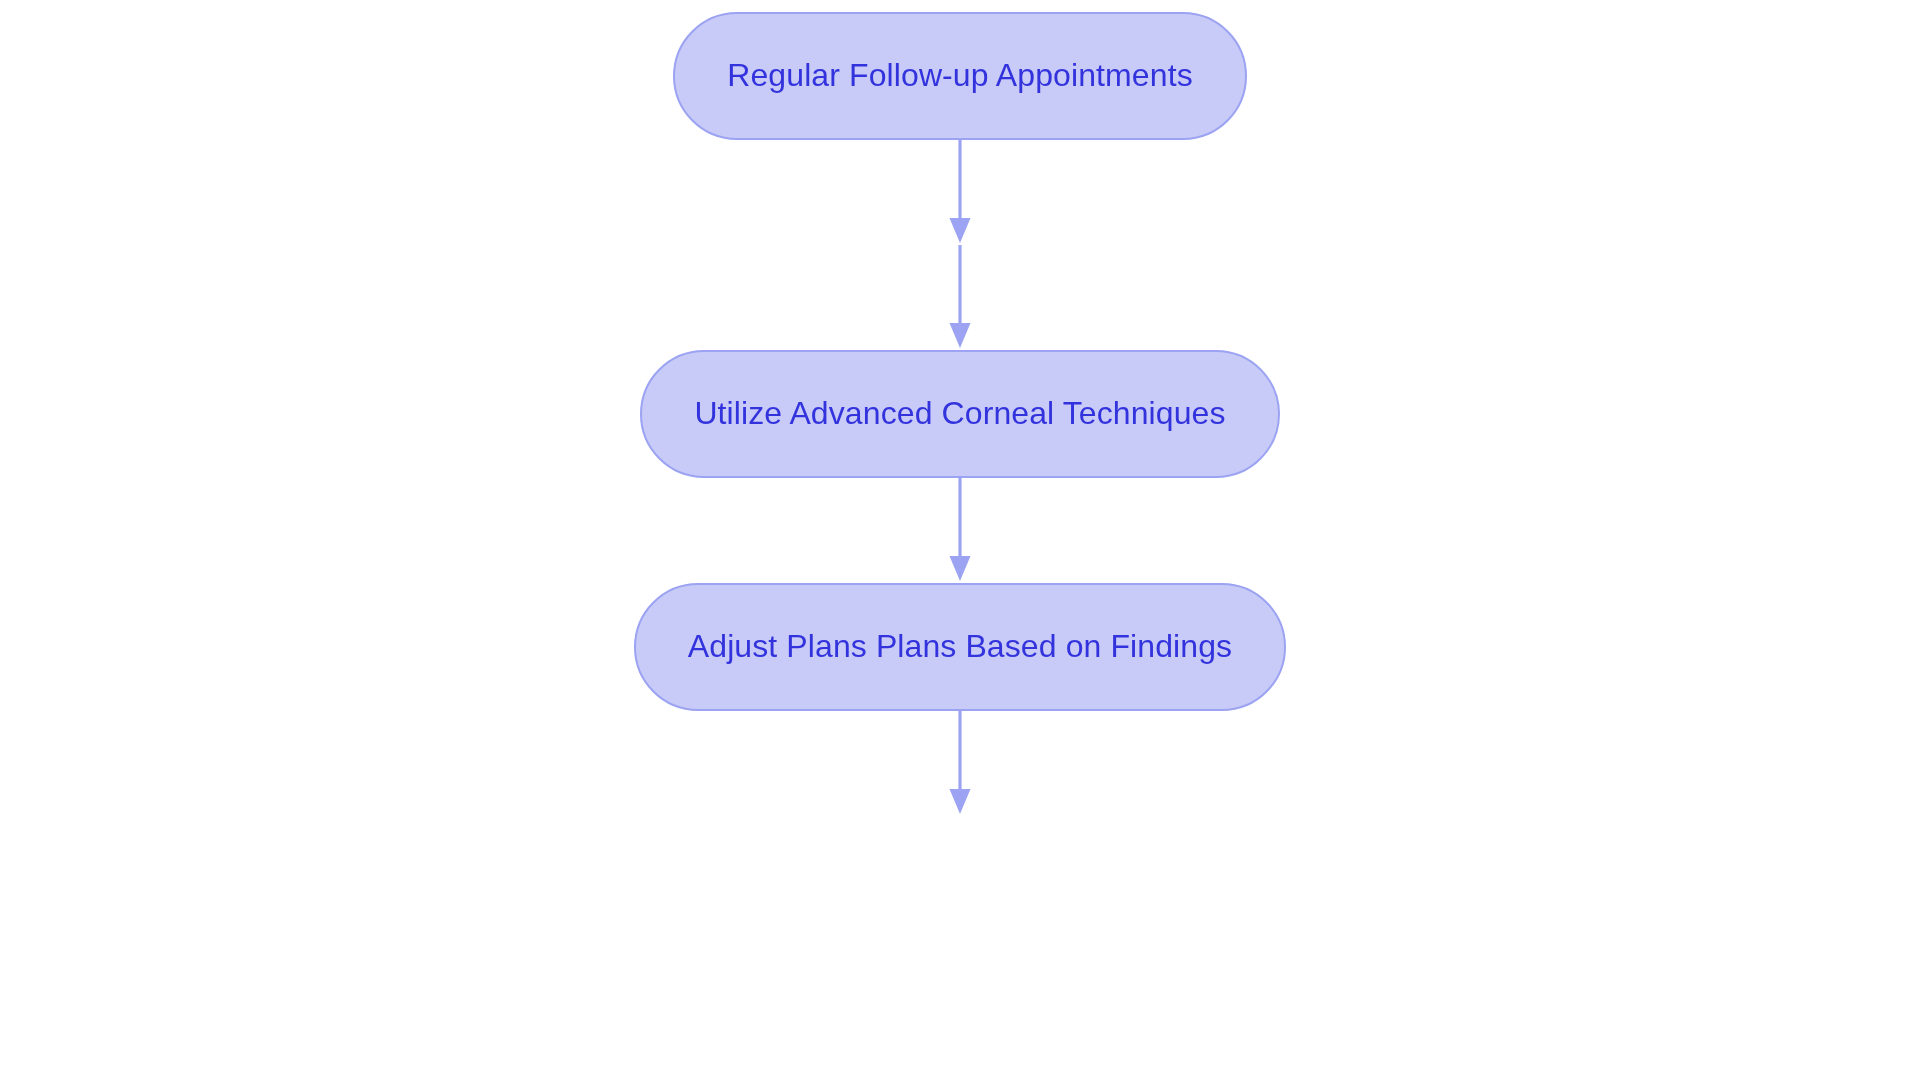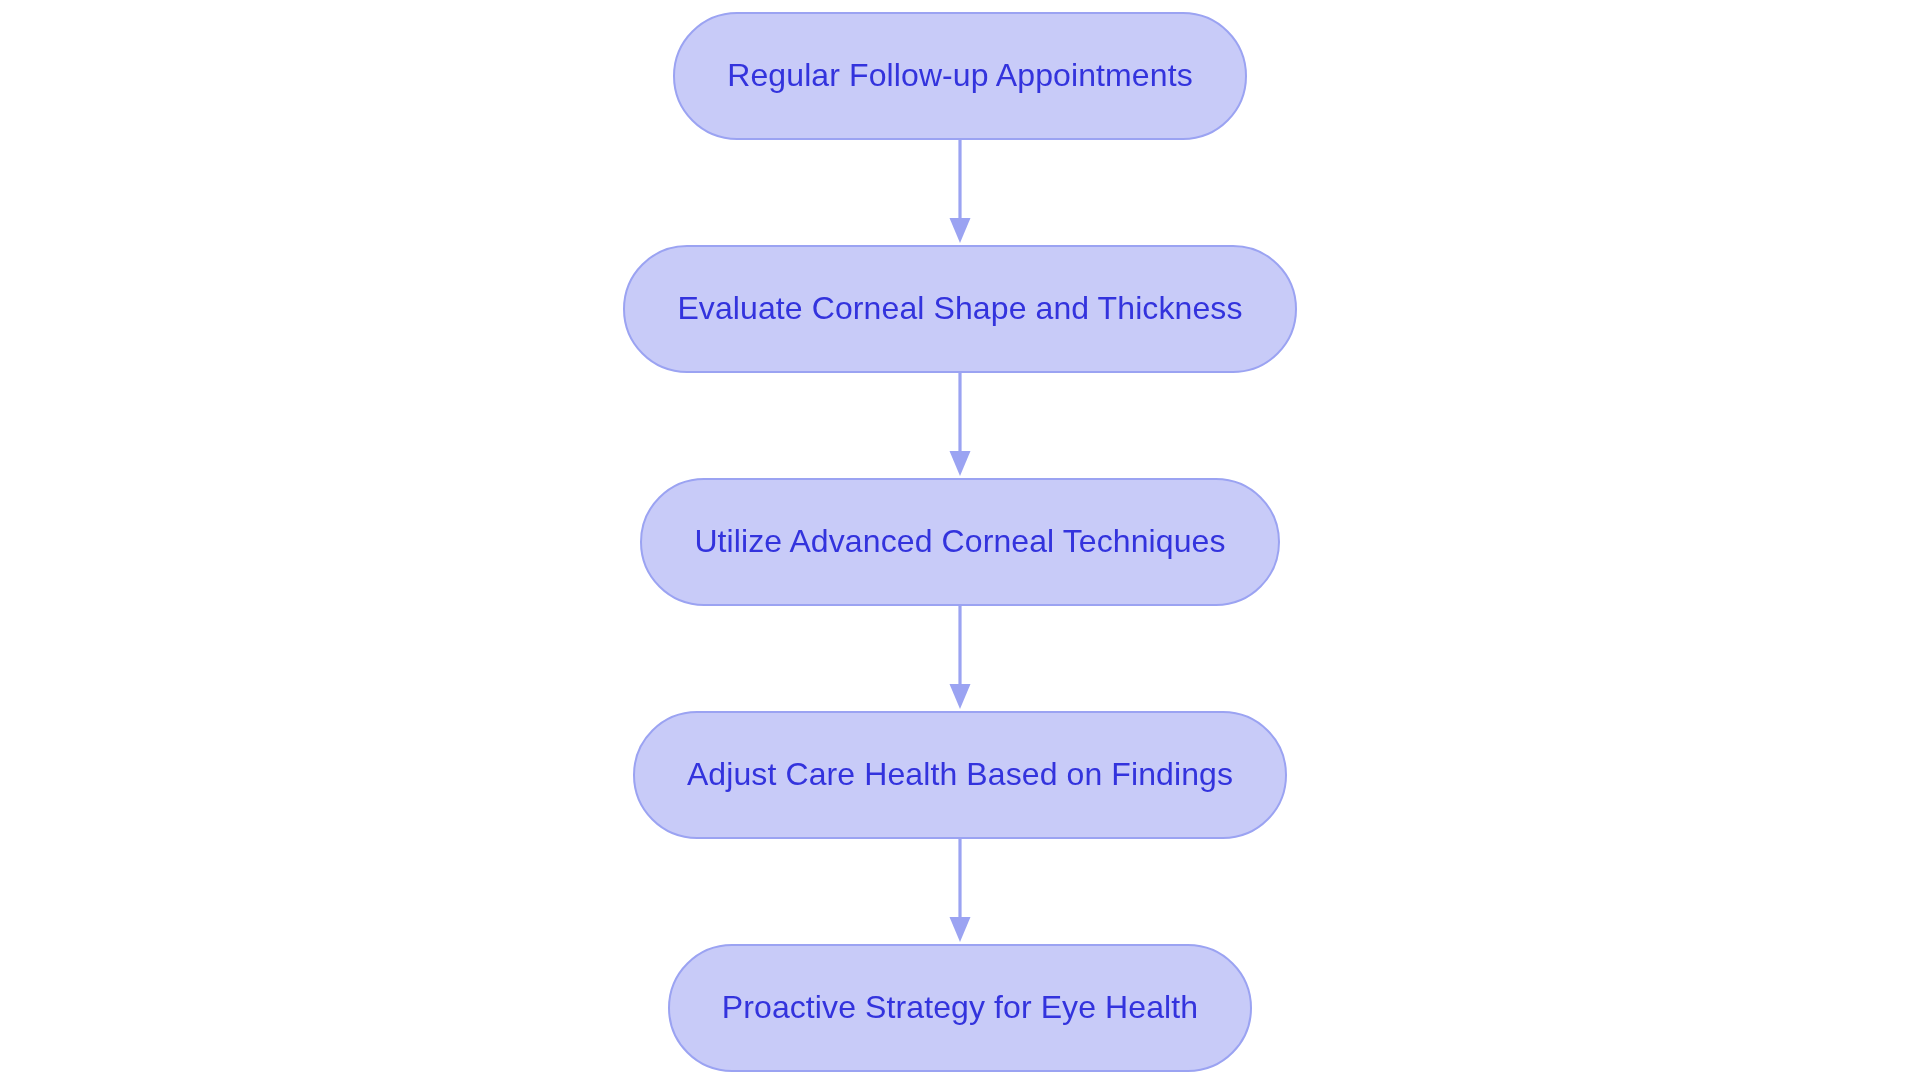--- a/index.html
+++ b/index.html
@@ -86,45 +86,39 @@
 
     <div class="node">
       <span class="node-label">Regular Follow-up Appointments</span>
     </div>
 
     <svg class="connector" viewBox="0 0 26 105" xmlns="http://www.w3.org/2000/svg">
       <line class="conn-line" x1="13" y1="0" x2="13" y2="80"></line>
       <polygon class="conn-head" points="13,103 2.5,78 23.5,78"></polygon>
     </svg>
 
-    <div class="node">
-      <span class="node-label">Evaluate Corneal Shape and Thickness</span>
-    </div>
 
     <svg class="connector" viewBox="0 0 26 105" xmlns="http://www.w3.org/2000/svg">
       <line class="conn-line" x1="13" y1="0" x2="13" y2="80"></line>
       <polygon class="conn-head" points="13,103 2.5,78 23.5,78"></polygon>
     </svg>
 
     <div class="node">
       <span class="node-label">Utilize Advanced Corneal Techniques</span>
     </div>
 
     <svg class="connector" viewBox="0 0 26 105" xmlns="http://www.w3.org/2000/svg">
       <line class="conn-line" x1="13" y1="0" x2="13" y2="80"></line>
       <polygon class="conn-head" points="13,103 2.5,78 23.5,78"></polygon>
     </svg>
 
     <div class="node">
-      <span class="node-label">Adjust Care Health Based on Findings</span>
+      <span class="node-label">Adjust Plans Plans Based on Findings</span>
     </div>
 
     <svg class="connector" viewBox="0 0 26 105" xmlns="http://www.w3.org/2000/svg">
       <line class="conn-line" x1="13" y1="0" x2="13" y2="80"></line>
       <polygon class="conn-head" points="13,103 2.5,78 23.5,78"></polygon>
     </svg>
 
-    <div class="node">
-      <span class="node-label">Proactive Strategy for Eye Health</span>
-    </div>
 
   </div>
 </div>
 
 </body></html>

